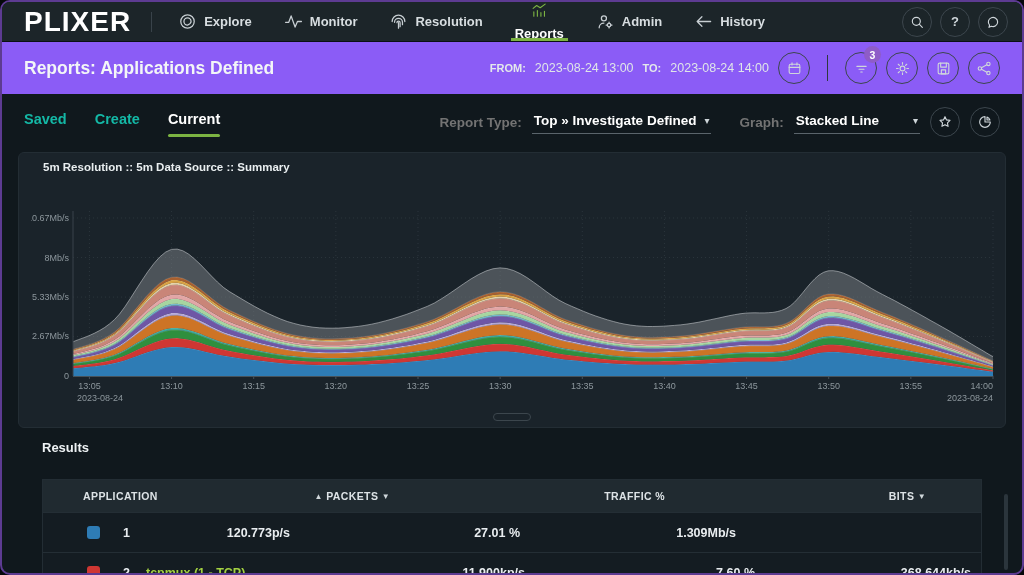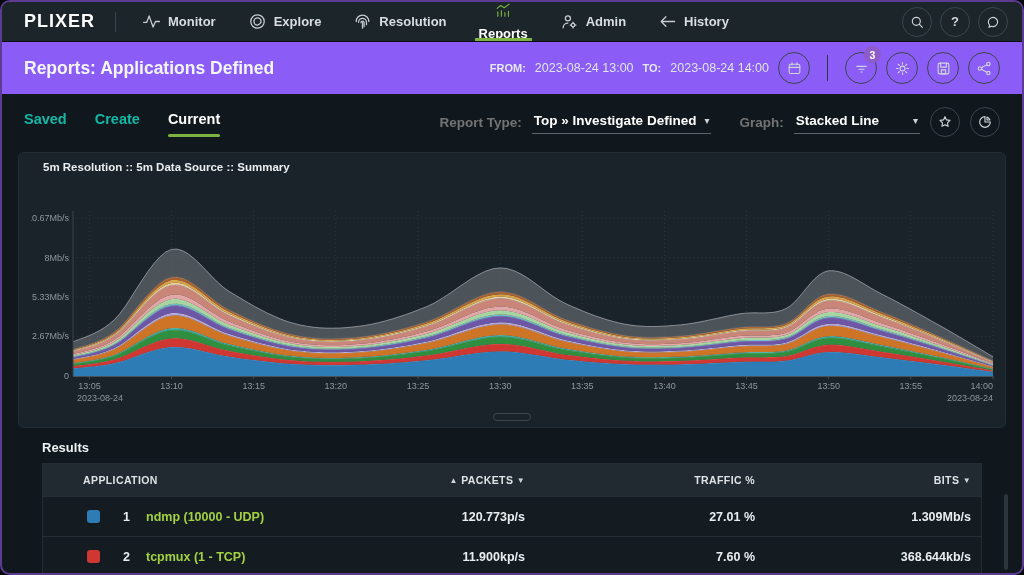--- a/index.html
+++ b/index.html
@@ -1,21 +1,21 @@
 <!DOCTYPE html>
 <html><head>
 <meta charset="utf-8">
 <style>
   html,body{margin:0;padding:0;background:#05080b;}
   *{box-sizing:border-box;font-family:"Liberation Sans","DejaVu Sans",sans-serif;}
   .window{position:relative;width:1024px;height:575px;background:#10181d;border:2px solid #5d3b92;
           border-radius:10px;overflow:hidden;}
   
   .nav{height:40px;background:#1c2529;display:flex;align-items:center;border-bottom:1px solid #0a1014;}
-  .logo{color:#fff;font-size:18px;font-weight:800;letter-spacing:1px;margin:0 20px 0 22px;}
+  .logo{color:#fff;font-size:28px;font-weight:800;letter-spacing:1px;margin:0 20px 0 22px;}
   .nav-divider{width:1px;height:20px;background:#39434a;margin-right:26px;}
   .nav-items{display:flex;align-items:center;gap:32px;height:100%;}
   .nav-item{display:flex;align-items:center;gap:7px;height:100%;position:relative;
             color:#d8dee1;font-size:13px;font-weight:700;cursor:pointer;}
   .nav-item svg{width:19px;height:19px;stroke:#c7ced2;fill:none;stroke-width:1.6;stroke-linecap:round;stroke-linejoin:round;}
   .nav-item.active{color:#fff;flex-direction:column;}
   .nav-item.active svg{stroke:#7cb342;}
   .nav-item.active:after{content:"";position:absolute;left:-4px;right:-4px;bottom:0;height:3px;background:#7cb342;}
   .nav-right{margin-left:auto;display:flex;gap:8px;margin-right:14px;}
   .circle-btn{width:30px;height:30px;border-radius:50%;border:1px solid #3c464d;display:flex;
@@ -47,24 +47,24 @@
   .caret{color:#cfd6da;font-size:10px;}
   .ctl-gap{width:8px;}
   
   .chart-panel{position:relative;margin:2px 16px 0;height:276px;background:#1a232a;border-radius:6px;
                border:1px solid #232d34;}
   .chart-title{position:absolute;left:24px;top:8px;color:#e9eef0;font-size:11.5px;font-weight:700;}
   #chart-svg{position:absolute;left:12px;top:40px;}
   .scroll-pill{position:absolute;left:50%;transform:translateX(-50%);bottom:6px;width:38px;height:8px;
                border:1px solid #3c464d;border-radius:4px;cursor:pointer;}
   
-  .results-title{margin:12px 40px 8px;color:#eef2f4;font-size:13px;font-weight:700;}
+  .results-title{margin:12px 40px 24px;color:#eef2f4;font-size:13px;font-weight:700;}
   .table{margin:0 40px;border:1px solid #232d34;border-bottom:none;}
   .t-head{display:flex;align-items:center;height:32px;background:#202a30;color:#dde3e6;
-          font-size:10.5px;font-weight:800;letter-spacing:0.4px;}
+          font-size:10.5px;font-weight:800;letter-spacing:0.4px;gap:45px;}
   .t-row{display:flex;align-items:center;height:40px;background:#141c22;border-top:1px solid #242e35;
          font-size:12.5px;font-weight:700;color:#e9edf0;}
   .c-app-h{padding-left:40px;flex:1;}
   .c-swatch{width:13px;height:13px;border-radius:3px;margin-left:44px;flex:none;}
   .c-rank{width:14px;text-align:right;margin-left:16px;color:#e9edf0;flex:none;}
   .c-name{flex:1;margin-left:16px;color:#a3d142;}
   .c-packets{width:160px;text-align:right;flex:none;}
   .c-traffic{width:230px;text-align:right;flex:none;}
   .c-bits{width:216px;text-align:right;flex:none;padding-right:0;}
   .t-pad{width:10px;flex:none;}
@@ -75,30 +75,30 @@
 <body>
 
 <div class="window">
 
   <div class="nav">
     <div class="logo">PLIXER</div>
     <div class="nav-divider"></div>
     <div class="nav-items">
       <div class="nav-item">
         <svg viewBox="0 0 24 24">
-            <path d="M2 13h4l3-8 5 14 3-7h5"></path>
-          </svg>
-        <span>Monitor</span>
-      </div>
-      <div class="nav-item">
-        <svg viewBox="0 0 24 24">
             <circle cx="12" cy="12" r="8.5"></circle>
             <path d="M12 16.5a4.5 4.5 0 1 1 4.5-4.5c0 2-1.6 3.4-4.5 4.5z"></path>
           </svg>
         <span>Explore</span>
+      </div>
+      <div class="nav-item">
+        <svg viewBox="0 0 24 24">
+            <path d="M2 13h4l3-8 5 14 3-7h5"></path>
+          </svg>
+        <span>Monitor</span>
       </div>
       <div class="nav-item">
         <svg viewBox="0 0 24 24">
             <path d="M4 12a8 8 0 0 1 16 0"></path>
             <path d="M7 13a5 5 0 0 1 10 0v3"></path>
             <path d="M10 13.5a2 2 0 0 1 4 0v5"></path>
             <path d="M12 13.5v7"></path>
           </svg>
         <span>Resolution</span>
       </div>
@@ -310,21 +310,20 @@
     <div class="t-head">
       <div class="c-app-h">APPLICATION</div>
       <div class="c-packets"><span class="sort-arrow">▲</span> <span>PACKETS</span> <span class="sort-arrow">▼</span></div>
       <div class="c-traffic">TRAFFIC %</div>
       <div class="c-bits"><span>BITS</span> <span class="sort-arrow">▼</span></div>
       <div class="t-pad"></div>
     </div>
     <div class="t-row">
       <div class="c-swatch" style="background: rgb(46, 124, 181);"></div>
       <div class="c-rank">1</div>
-      <div class="c-name">ndmp (10000 - UDP)</div>
       <div class="c-packets">120.773p/s</div>
       <div class="c-traffic">27.01 %</div>
       <div class="c-bits">1.309Mb/s</div>
       <div class="t-pad"></div>
     </div>
     <div class="t-row">
       <div class="c-swatch" style="background: rgb(207, 55, 51);"></div>
       <div class="c-rank">2</div>
       <div class="c-name">tcpmux (1 - TCP)</div>
       <div class="c-packets">11.900kp/s</div>

